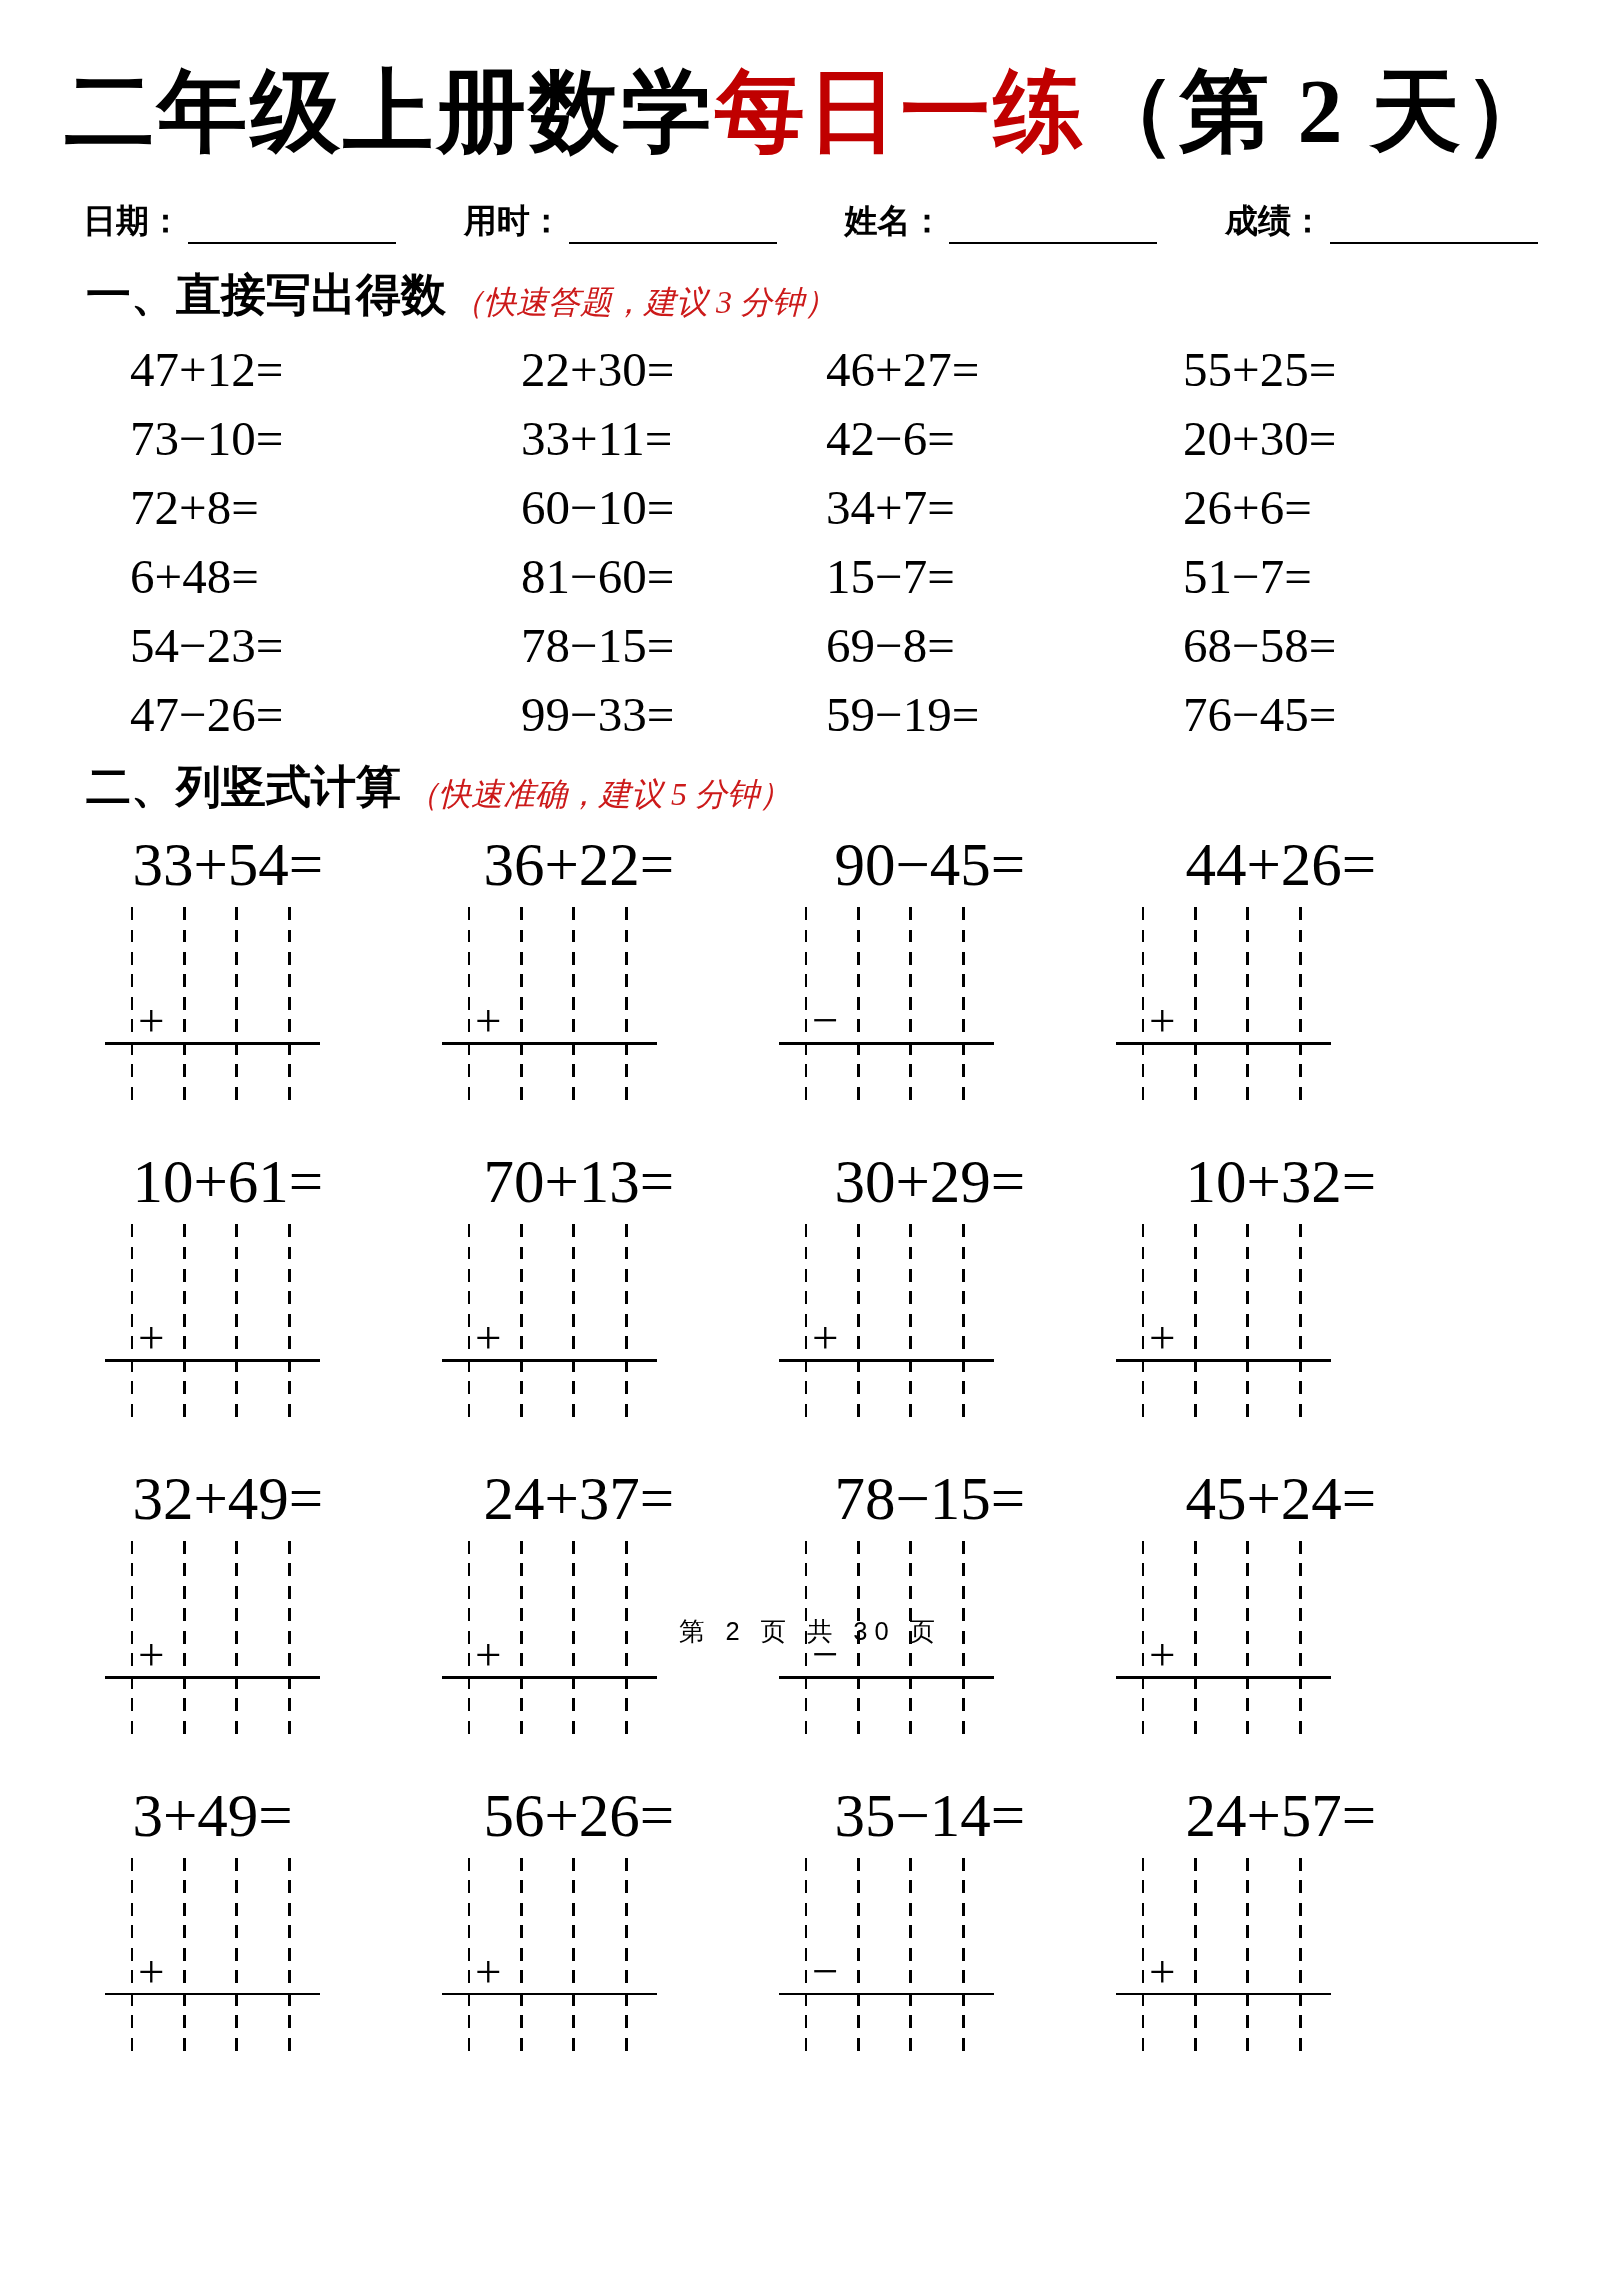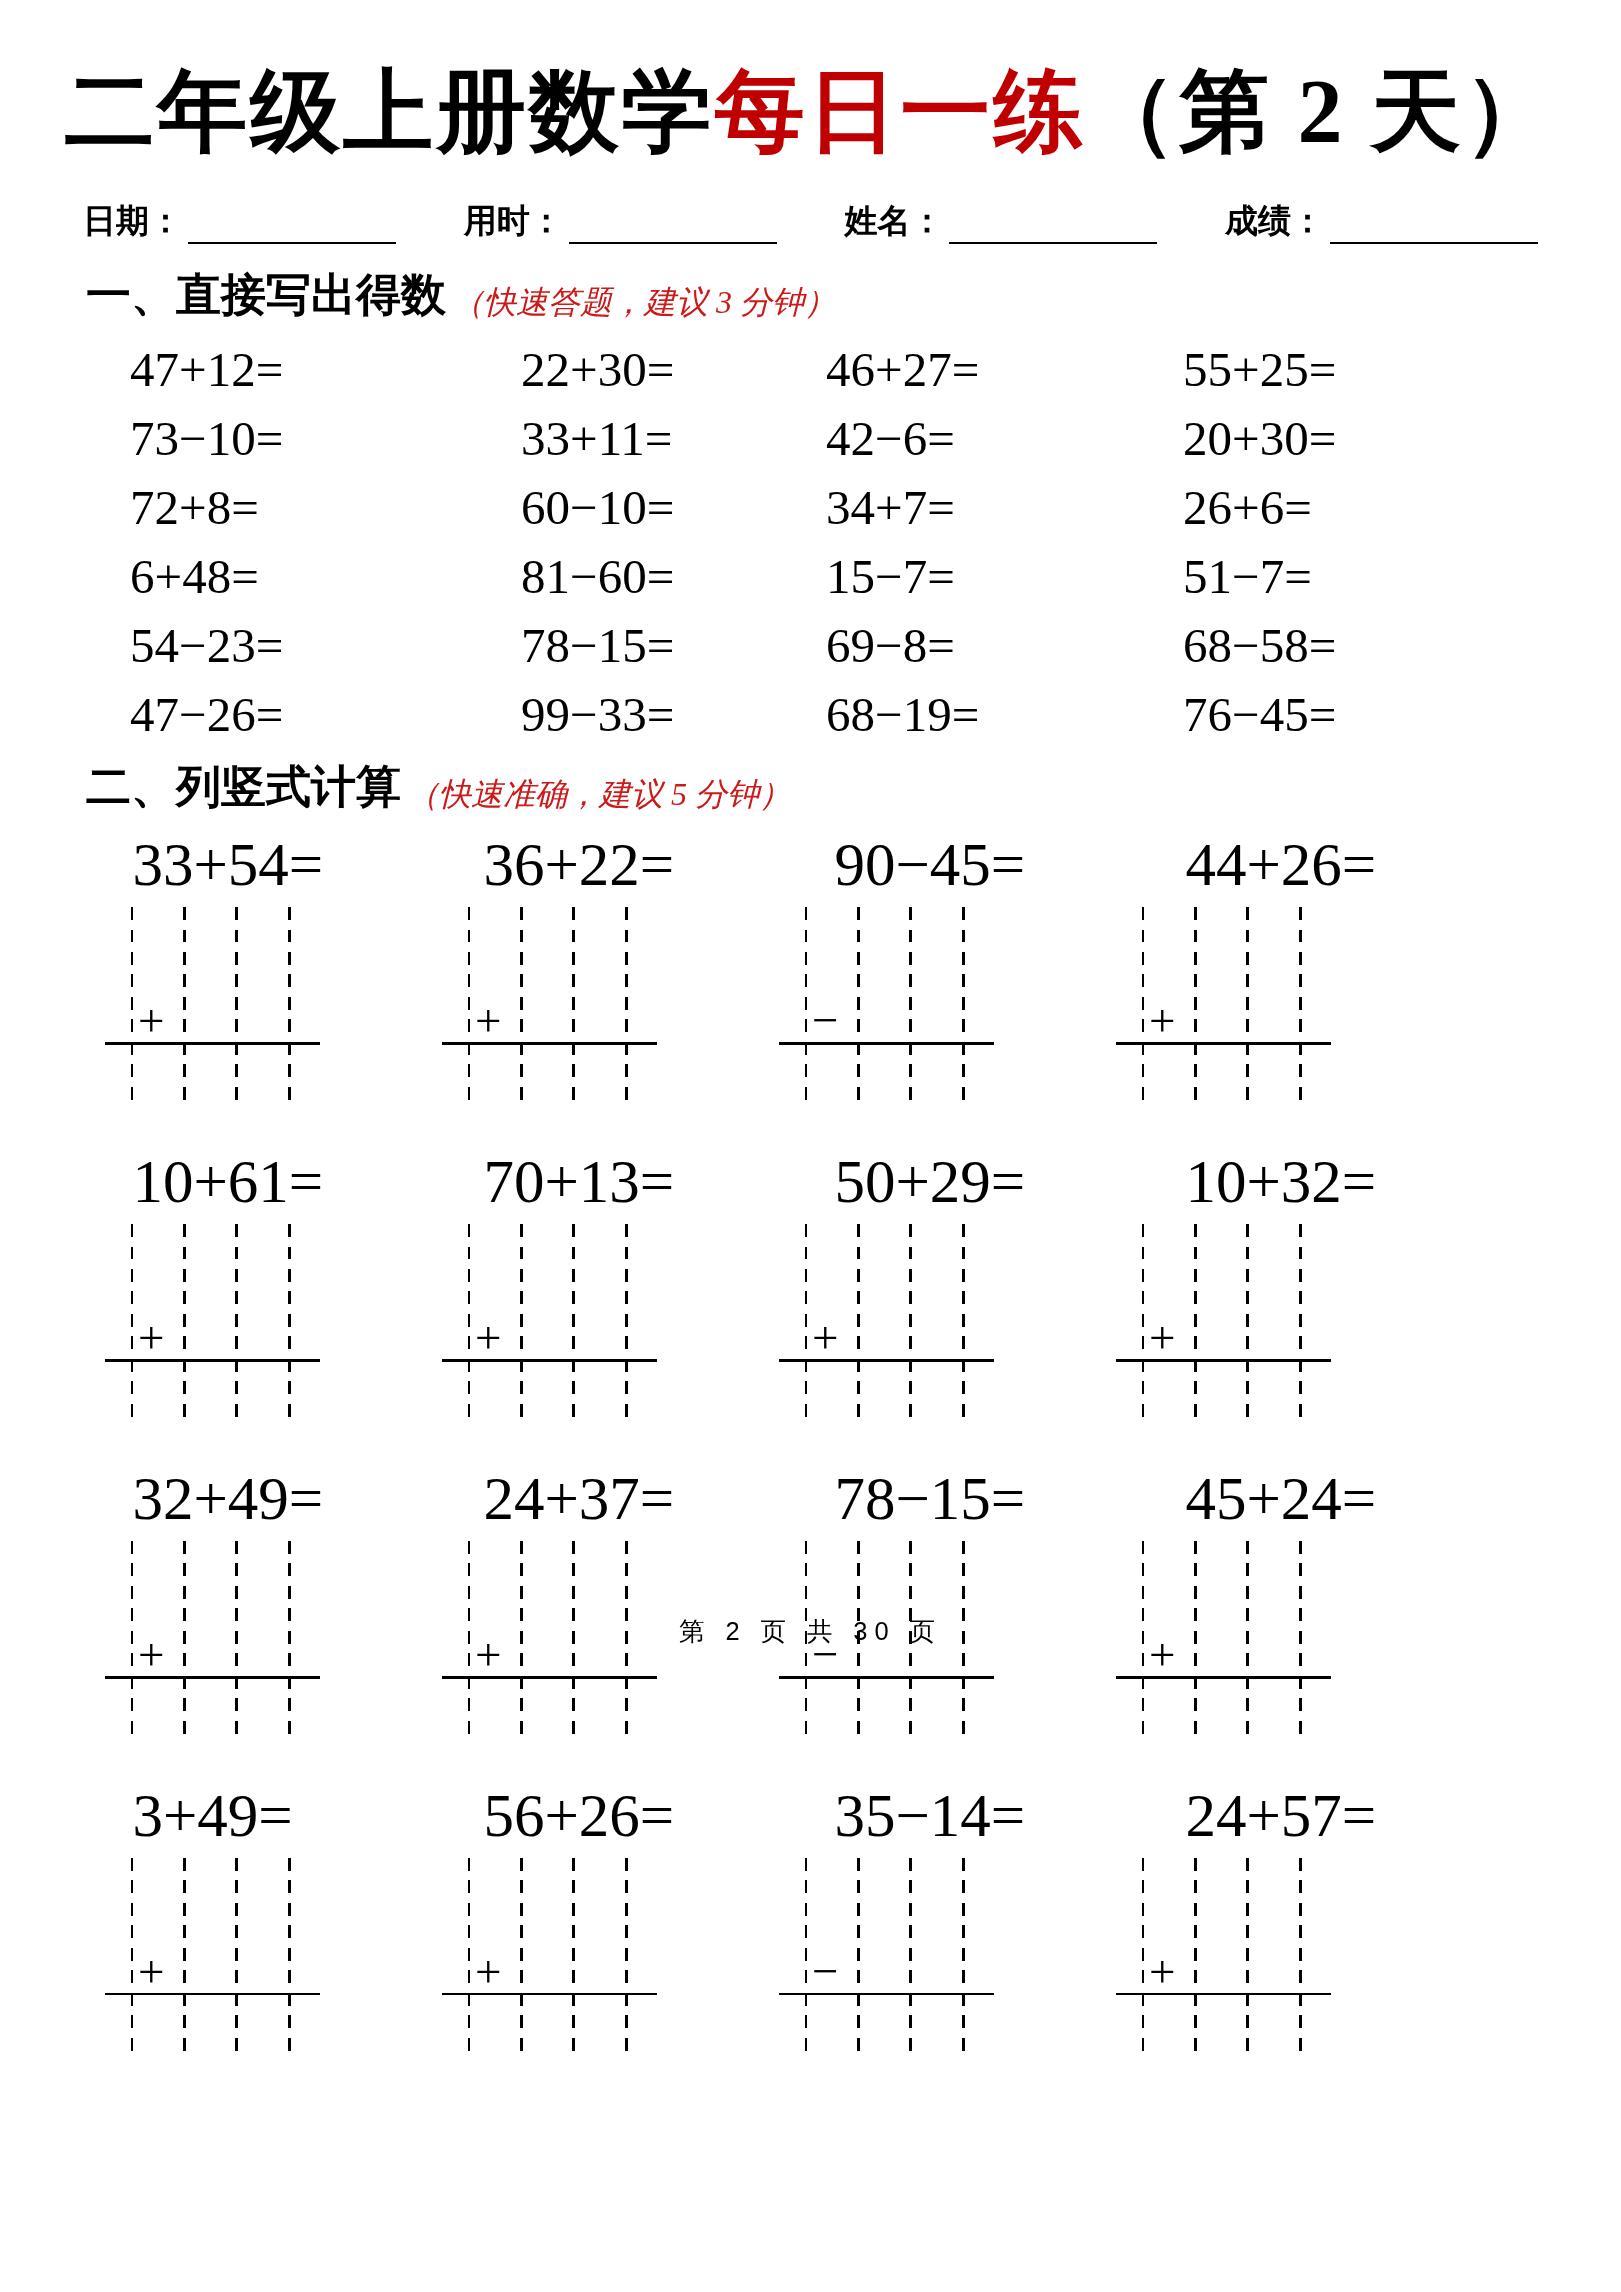--- a/index.html
+++ b/index.html
@@ -173,21 +173,21 @@
     <span class="prob">6+48=</span>
     <span class="prob">81−60=</span>
     <span class="prob">15−7=</span>
     <span class="prob">51−7=</span>
     <span class="prob">54−23=</span>
     <span class="prob">78−15=</span>
     <span class="prob">69−8=</span>
     <span class="prob">68−58=</span>
     <span class="prob">47−26=</span>
     <span class="prob">99−33=</span>
-    <span class="prob">68−19=</span>
+    <span class="prob">59−19=</span>
     <span class="prob">76−45=</span>
   </div>
 
   <div class="section-head s2">
     <span>二、列竖式计算</span>
     <span class="section-note">（快速准确，建议 5 分钟）</span>
   </div>
 
   <div class="vrow">
     <div class="vprob-row">
@@ -237,21 +237,21 @@
           <span class="vsign">+</span>
         </div>
       </div>
     </div>
   </div>
 
   <div class="vrow">
     <div class="vprob-row">
       <span class="vprob">10+61=</span>
       <span class="vprob">70+13=</span>
-      <span class="vprob">50+29=</span>
+      <span class="vprob">30+29=</span>
       <span class="vprob">10+32=</span>
     </div>
     <div class="vgrid-row">
       <div class="vcell">
         <div class="vgrid">
           <div class="vdash d1"></div>
           <div class="vdash d2"></div>
           <div class="vdash d3"></div>
           <div class="vdash d4"></div>
           <div class="vline"></div>

